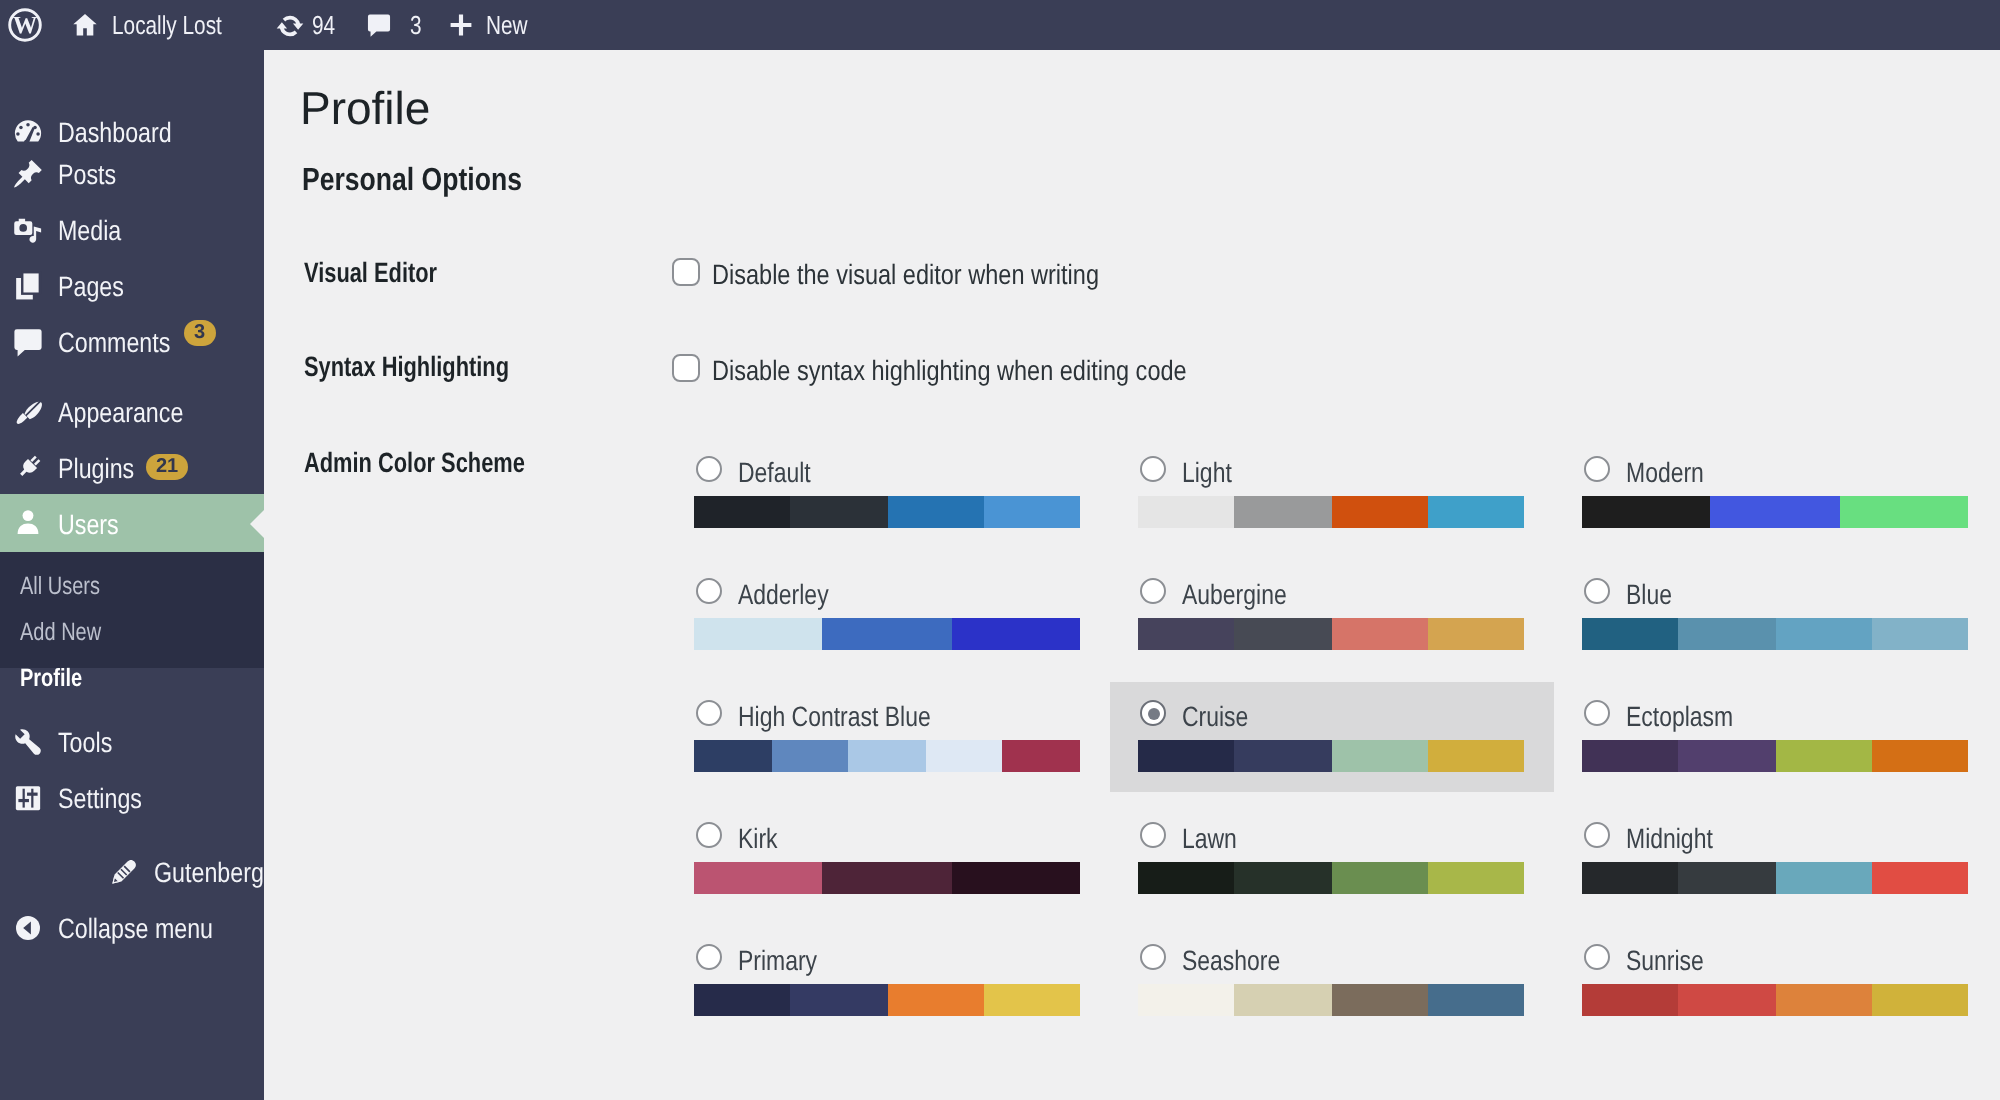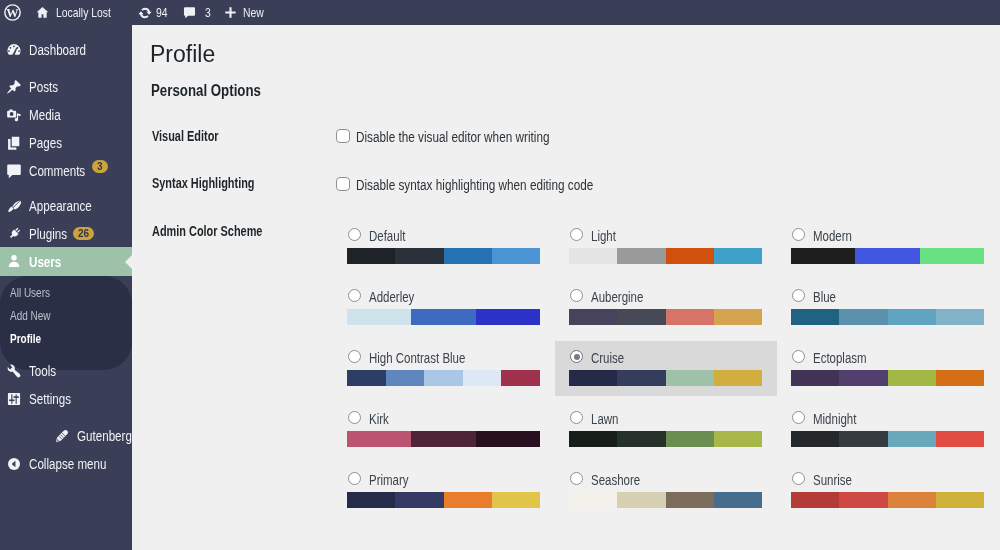--- a/index.html
+++ b/index.html
@@ -9,21 +9,21 @@
   .sidebar { position:absolute; left:0; top:25px; width:132px; height:525px; background:#3a3e56; }
   .content { position:absolute; left:132px; top:25px; width:868px; height:525px; background:#f0f0f1; }
 
   .ab-item { position:absolute; top:0; height:25px; display:flex; align-items:center; font-size:13px; color:#f0f1f7; }
   .abtxt { transform:scaleX(.8); transform-origin:0 50%; white-space:nowrap; }
   .ab-item svg { display:block; }
 
   .menu-item { position:absolute; left:0; width:132px; height:28px; display:flex; align-items:center; color:#f2f3f7; font-size:14px; }
   .menu-item svg { position:absolute; left:6px; top:6px; width:16px; height:16px; }
   .menu-item .mtext { position:absolute; left:29px; transform:scaleX(.83); transform-origin:0 50%; white-space:nowrap; }
-  .menu-item.current { background:#9ec2a9; color:#ffffff;font-weight:bold; }
+  .menu-item.current { background:#9ec2a9; color:#ffffff; }
   .menu-item.current:after { content:""; position:absolute; right:0; top:50%; margin-top:-7px;
       border:7px solid transparent; border-right-color:#f0f0f1; }
   .submenu { position:absolute; left:0; width:132px; background:#2b2f45; }
   .subitem { position:absolute; left:10px; font-size:12.5px; color:#bcc0cd; transform:scaleX(.8); transform-origin:0 50%; white-space:nowrap; }
   .subitem.current { color:#ffffff; font-weight:bold; }
 
   .badge { display:inline-block; background:#cda43c; color:#32374e; font-size:10px; font-weight:bold;
       border-radius:9px; padding:1px 5px; line-height:11px; }
 
   h1.title { position:absolute; left:150px; top:41px; font-size:23px; font-weight:400; color:#1d2327; }
@@ -79,21 +79,21 @@
   </div>
 <div class="ab-item" style="left:224px;">
   <svg width="13" height="13" viewBox="0 0 20 20" fill="#f0f1f7">
     <path d="M8.4 2 h3.2 v6.4 H18 v3.2 h-6.4 V18 H8.4 v-6.4 H2 V8.4 h6.4 Z"></path>
   </svg>
 </div>
 <div class="ab-item" style="left:243px;">
     <span class="abtxt">New</span>
   </div>
 
-<div class="menu-item" style="top:36px;">
+<div class="menu-item" style="top:52px;">
   <svg viewBox="0 0 20 20" fill="#f2f3f7">
       <path d="M1.8 10.8 a8.2 8.2 0 0 1 16.4 0 c0 1.9 -.64 3.7 -1.8 5.1 H3.6 A8.2 8.2 0 0 1 1.8 10.8 z"></path>
       <g fill="#3a3e56">
         <circle cx="10" cy="5.4" r="1.1"></circle>
         <circle cx="5.6" cy="7.2" r="1.1"></circle>
         <circle cx="14.4" cy="7.2" r="1.1"></circle>
         <circle cx="3.7" cy="11.3" r="1.1"></circle>
         <circle cx="16.3" cy="11.3" r="1.1"></circle>
         <path d="M8.6 14.9 l4.3 -8 1.3 .7 -3.3 8.4 a1.7 1.7 0 1 1 -2.3 -1.1 z"></path>
       </g>
@@ -138,30 +138,30 @@
 </div>
 <div class="menu-item" style="top:220px;">
   <svg viewBox="0 0 20 20" fill="#f2f3f7">
       <g transform="rotate(45 10 10)">
         <rect x="7.6" y="1.5" width="1.6" height="4"></rect>
         <rect x="10.8" y="1.5" width="1.6" height="4"></rect>
         <path d="M6 6 h8 v2.5 a4 4 0 0 1 -3 3.87 V16 h-2 v-3.63 A4 4 0 0 1 6 8.5 Z"></path>
       </g>
     </svg>
   <span class="mtext">Plugins</span>
-  <span class="badge" style="position:absolute;left:73px;top:7px;">26</span>
+  <span class="badge" style="position:absolute;left:73px;top:7px;">21</span>
 </div>
 <div class="menu-item current" style="top:247px; height:29px;">
   <svg viewBox="0 0 20 20" fill="#ffffff">
       <circle cx="10" cy="6" r="3.4"></circle>
       <path d="M3.5 17.5 c0 -4.5 2.9 -6.5 6.5 -6.5 s6.5 2 6.5 6.5 z"></path>
     </svg>
   <span class="mtext">Users</span>
 </div>
-<div class="submenu" style="top:276px; height:94px;border-radius:28px;">
+<div class="submenu" style="top:276px; height:58px;">
   <div class="subitem" style="top:10px;">All Users</div>
   <div class="subitem" style="top:33px;">Add New</div>
   <div class="subitem current" style="top:56px;">Profile</div>
 </div>
 <div class="menu-item" style="top:357px;">
   <svg viewBox="0 0 20 20" fill="#f2f3f7">
       <path transform="translate(20,0) scale(-1,1)" d="M16.68 9.77 c-1.34 1.34 -3.3 1.67 -4.95 .99 l-5.41 6.52 c-.99 .99 -2.59 .99 -3.58 0 -.99 -.99 -.99 -2.59 0 -3.57 l6.52 -5.42 c-.68 -1.65 -.35 -3.61 .99 -4.95 1.28 -1.28 3.12 -1.62 4.72 -1.06 l-2.89 2.89 2.82 2.82 2.86 -2.86 c.53 1.58 .18 3.39 -1.08 4.64 z"></path>
     </svg>
   <span class="mtext">Tools</span>
 </div>

